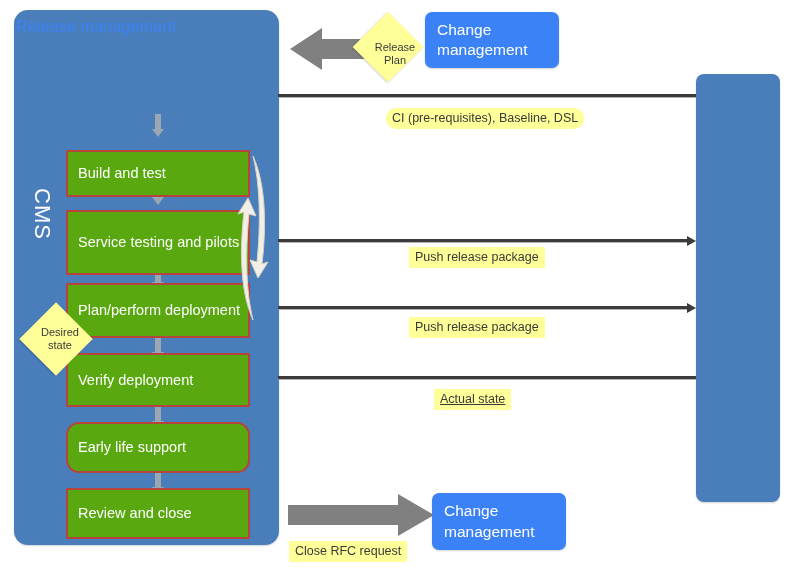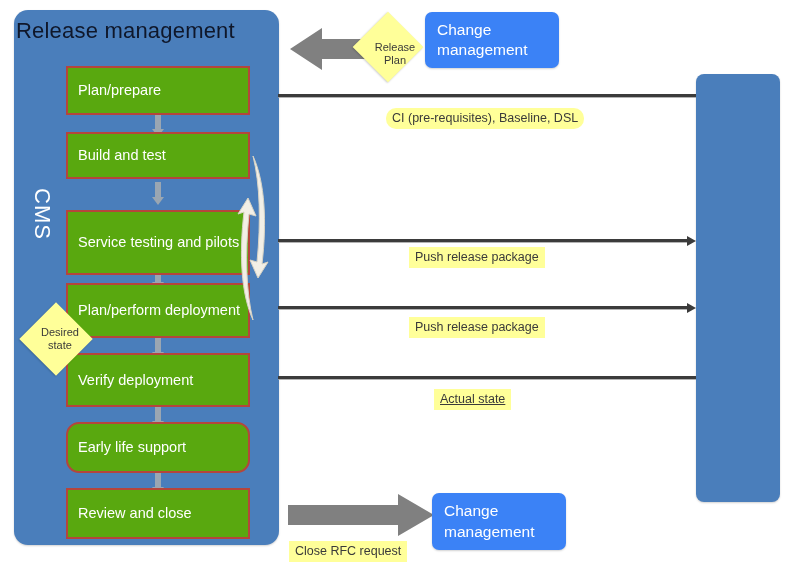--- a/index.html
+++ b/index.html
@@ -27,22 +27,22 @@
     width: 265px;
     height: 535px;
     background: #4a7ebb;
     border-radius: 14px;
     box-shadow: 0 1px 2px rgba(0,0,0,0.18);
   }
   .rm-title {
     position: absolute;
     left: 16px;
     top: 18px;
-    font-size: 22px;
-    color: #0f172a;
+    font-size: 16px;
+    color: #3b82f6;
     letter-spacing: 0.2px;
     white-space: nowrap;
   }
 
   
   .proc-box {
     position: absolute;
     left: 66px;
     width: 184px;
     background: #59a80f;
@@ -189,24 +189,21 @@
   <div class="rm-container"></div>
   <div class="rm-title">Release management</div>
 
   <div class="connector" style="top:114px;height:16px;"></div>
   <div class="connector" style="top:182px;height:16px;"></div>
   <div class="connector" style="top:267px;height:16px;"></div>
   <div class="connector" style="top:337px;height:16px;"></div>
   <div class="connector" style="top:406px;height:16px;"></div>
   <div class="connector" style="top:472px;height:16px;"></div>
 
-  <div class="proc-box" style="top:66px;height:49px;">
-    <span>Plan/prepare</span>
-  </div>
-  <div class="proc-box" style="top:132px;height:47px;">
+  <div class="proc-box" style="top:150px;height:47px;">
     <span>Build and test</span>
   </div>
   <div class="proc-box" style="top:210px;height:65px;">
     <span>Service testing and pilots</span>
   </div>
   <div class="proc-box" style="top:283px;height:55px;">
     <span>Plan/perform deployment</span>
   </div>
   <div class="proc-box" style="top:353px;height:54px;">
     <span>Verify deployment</span>

